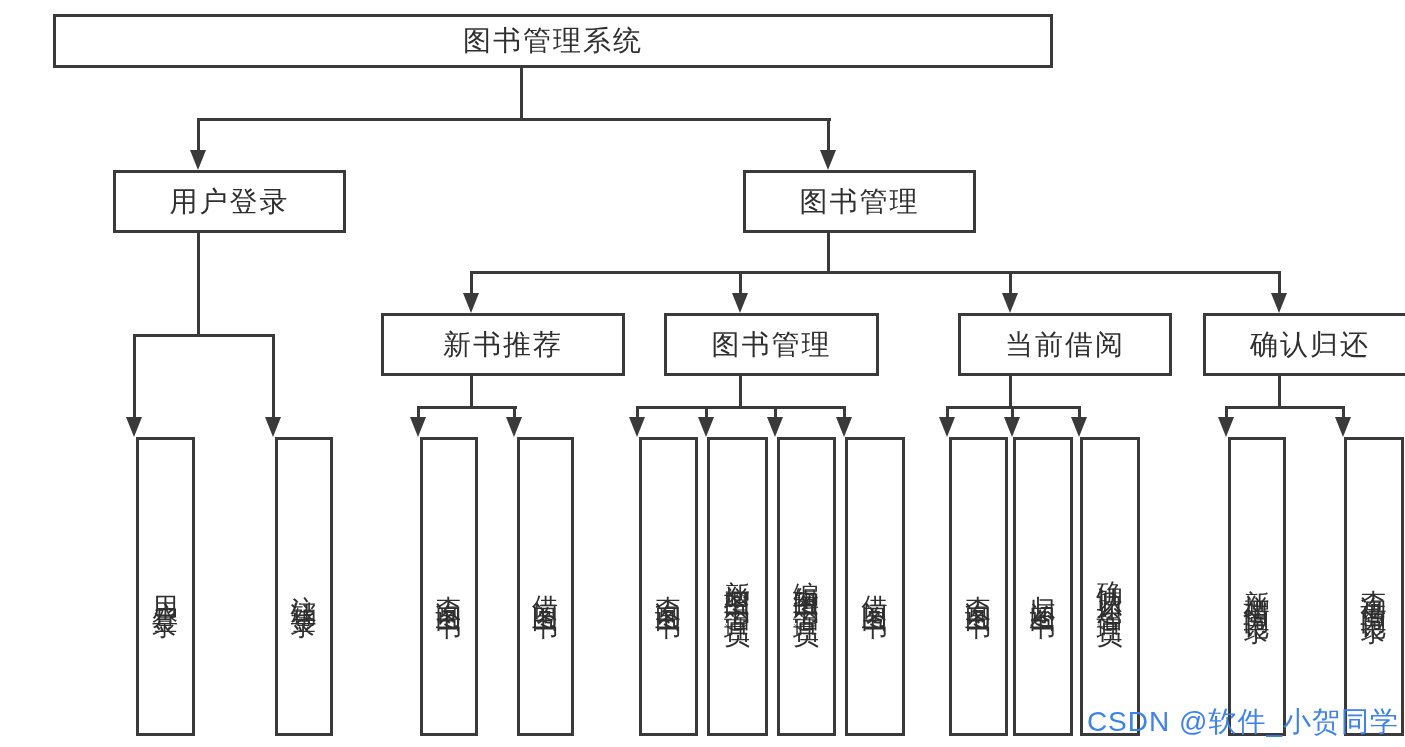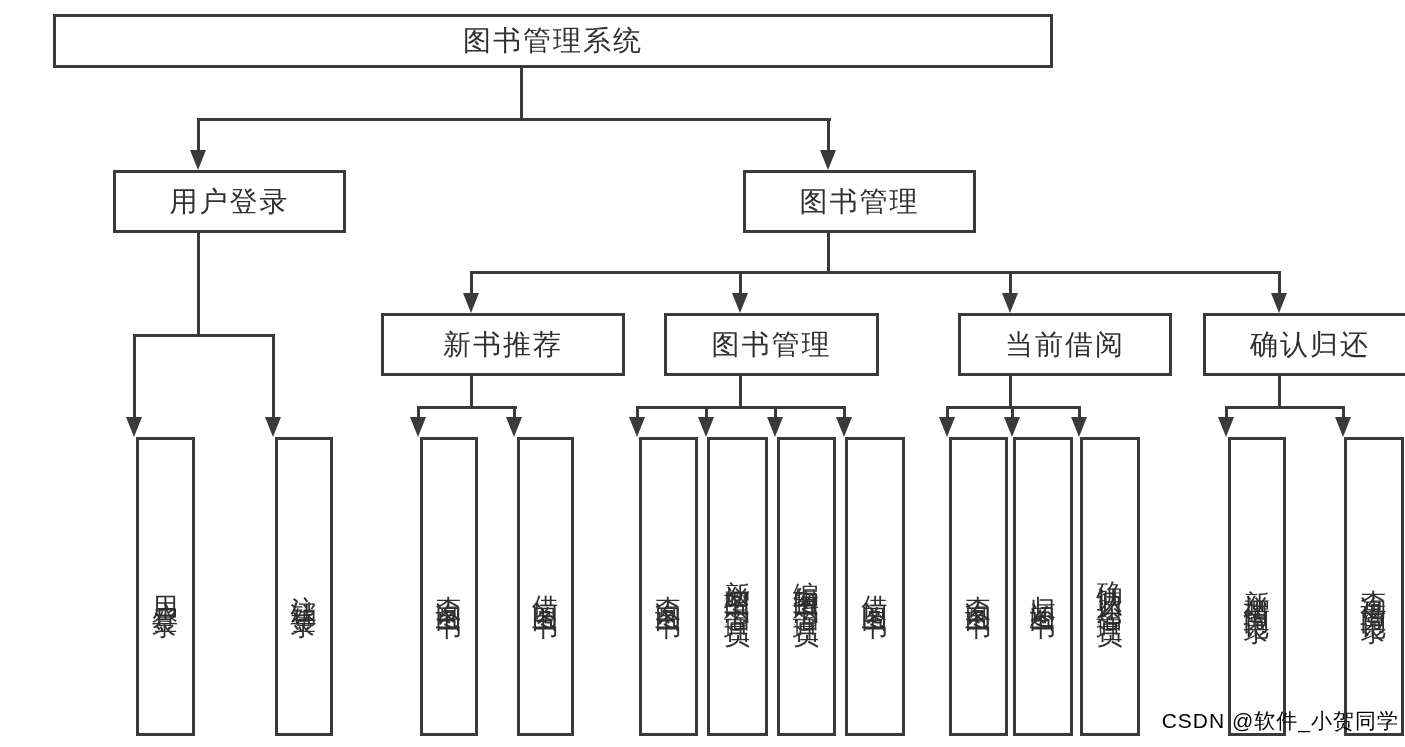--- a/index.html
+++ b/index.html
@@ -53,23 +53,23 @@
     width: 0;
     height: 0;
     border-left: 8px solid transparent;
     border-right: 8px solid transparent;
     border-top: 20px solid #3a3a3a;
     z-index: 1;
   }
   .watermark {
     position: absolute;
     right: 6px;
-    bottom: 12px;
-    font-size: 21px;
-    color: #000000;
+    bottom: 6px;
+    font-size: 28px;
+    color: #3b82f6;
     letter-spacing: 1px;
     z-index: 5;
     white-space: nowrap;
   }
 </style>
 </head>
 <body>
 
 <div class="canvas">
   <div id="edges">

